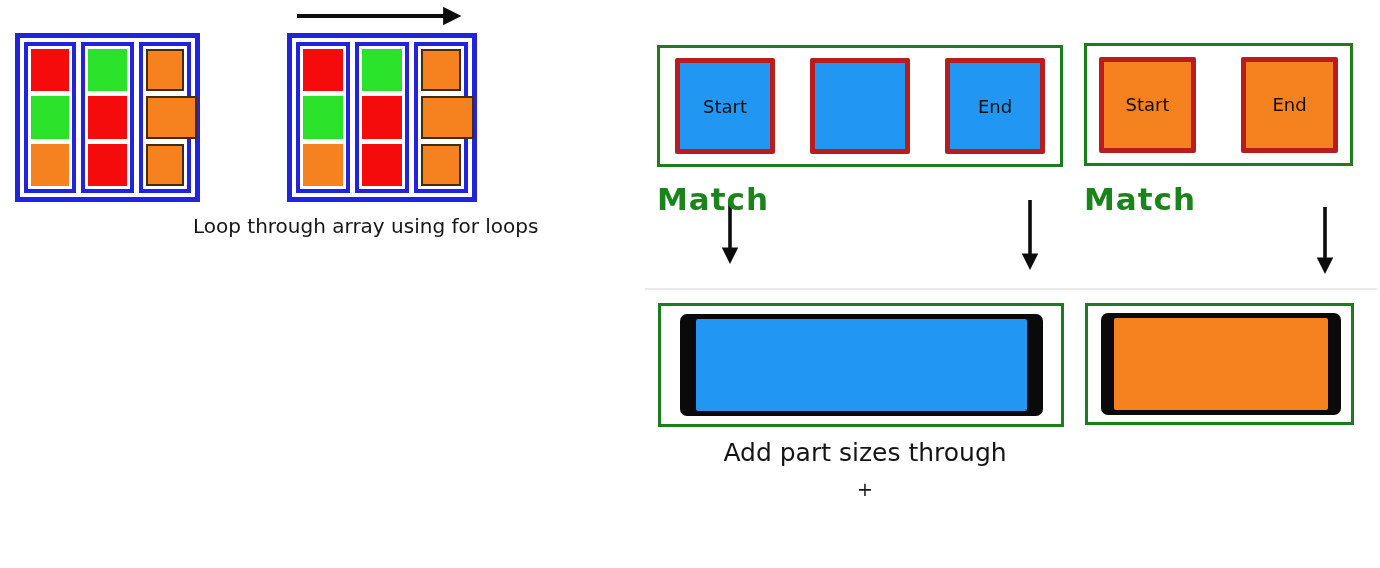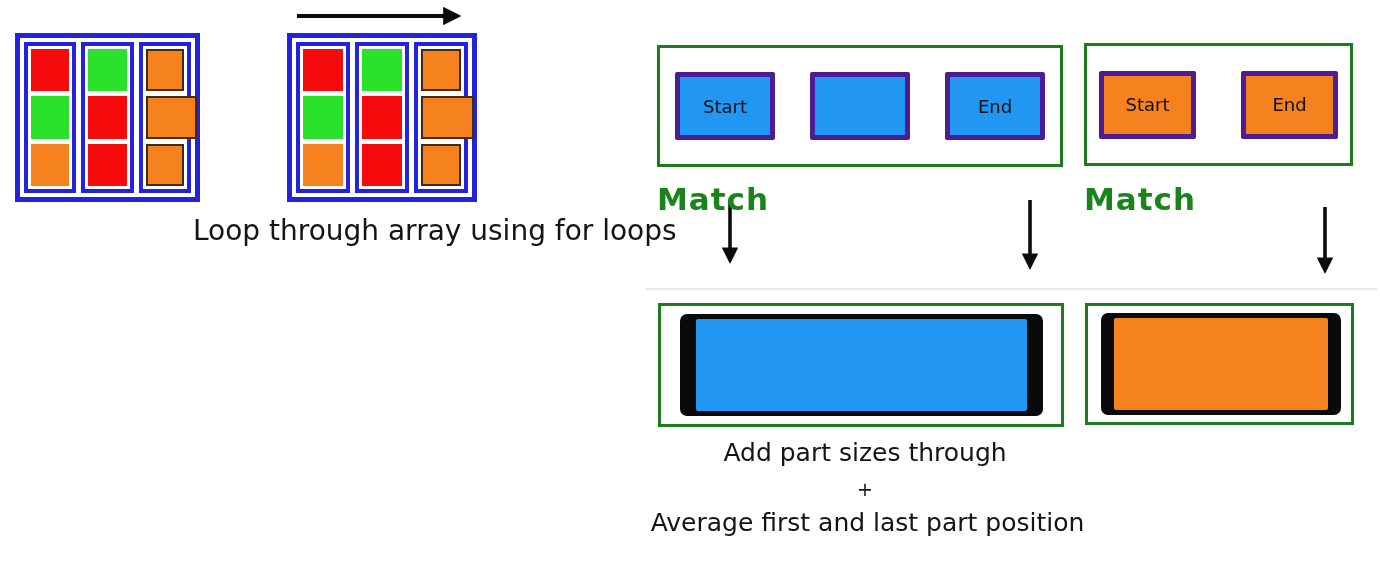--- a/index.html
+++ b/index.html
@@ -19,36 +19,36 @@
     flex:1;box-sizing:border-box;border:4px solid var(--blue-border);
     background:#fff;display:flex;flex-direction:column;gap:5px;padding:3px;
   }
   .array-cell{flex:1;box-sizing:border-box;}
   .array-cell.outlined{border:2px solid #432b10;}
   .array-cell.jut{margin-right:-13px;position:relative;z-index:2;}
 
   
   .caption{position:absolute;text-align:center;color:#141414;white-space:nowrap;}
   .cap-xl{font-size:27px;letter-spacing:0.5px;}
-  .cap-md{font-size:28px;}
+  .cap-md{font-size:20px;}
   .cap-lg{font-size:25px;}
   .cap-plus{font-size:19px;}
   .match{
     position:absolute;text-align:left;font-size:31px;font-weight:bold;
     color:var(--match-green);letter-spacing:1px;
   }
 
   
   .track{
     position:absolute;box-sizing:border-box;background:#fff;
     border:3px solid var(--green-border);
     display:flex;justify-content:space-between;align-items:center;
   }
   .track-square{
-    box-sizing:border-box;width:100px;height:68px;border:5px solid #4c1d95;
+    box-sizing:border-box;width:100px;height:96px;border:5px solid #b91c1c;
     border-radius:2px;display:flex;align-items:center;justify-content:center;
     font-size:18px;color:#101010;
   }
   .track.small .track-square{width:97px;}
 
   
   .bar-box{
     position:absolute;box-sizing:border-box;background:#fff;
     border:3px solid var(--green-border);
   }
@@ -138,15 +138,14 @@
     </div>
   </div>
   <div class="bar-box" style="left:1085px;top:303px;width:269px;height:122px">
     <div class="bar-black" style="left:13px;top:7px;width:240px;height:102px;padding:5px 13px">
       <div class="bar-fill" style="background:var(--orange)"></div>
     </div>
   </div>
 
   <div class="caption cap-lg" style="left:655px;top:438px;width:420px">Add part sizes through</div>
   <div class="caption cap-plus" style="left:655px;top:478px;width:420px">+</div>
-  <div class="caption cap-lg" style="left:640px;top:508px;width:455px">Average first and last part position</div>
 
 </div>
 
 </body></html>

